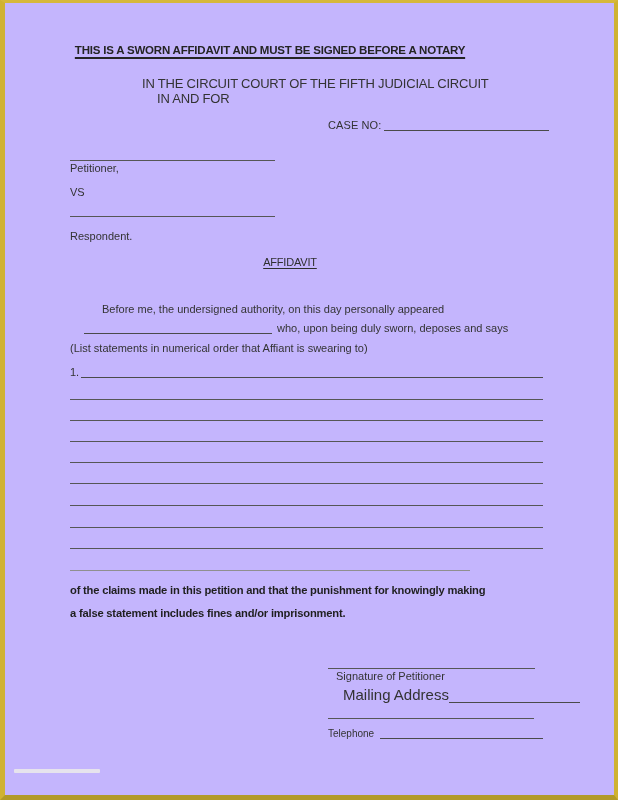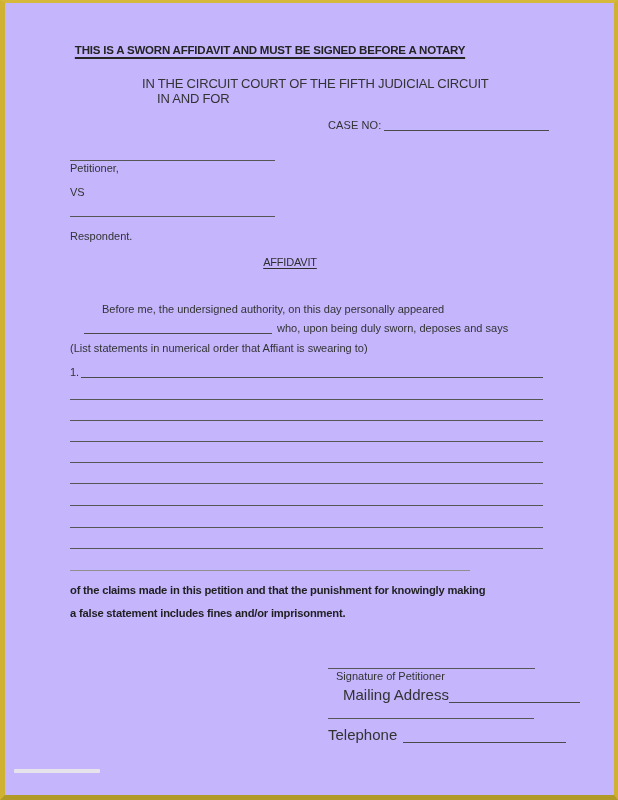--- a/index.html
+++ b/index.html
@@ -57,21 +57,21 @@
   .oath{
     top:579px;left:70px;width:452px;
     font-weight:bold;font-size:11.2px;letter-spacing:-0.2px;
     line-height:23px;color:#1f1f1f;
   }
   .oath .ln{white-space:nowrap;}
   .oath .ln.first{text-indent:32px;}
   .sig-label{top:670px;left:328px;font-size:11px;color:#333;margin-left:8px;}
   .mailing-row{top:686px;left:328px;font-size:15px;color:#333;margin-left:15px;}
   .mailing-row .ul{width:131px;height:12px;border-bottom-width:1.2px;}
-  .telephone-row{top:726px;left:328px;font-size:15px;color:#333;}
+  .telephone-row{top:726px;left:328px;font-size:10px;color:#333;}
   .telephone-row .ul{width:163px;height:12px;margin-left:6px;border-bottom-width:1.2px;}
   .watermark{
     top:769px;left:14px;width:86px;height:4px;
     background:#edecEB;border-radius:1px;
     filter:blur(0.5px);opacity:.85;
   }
 </style>
 </head>
 <body>
 

